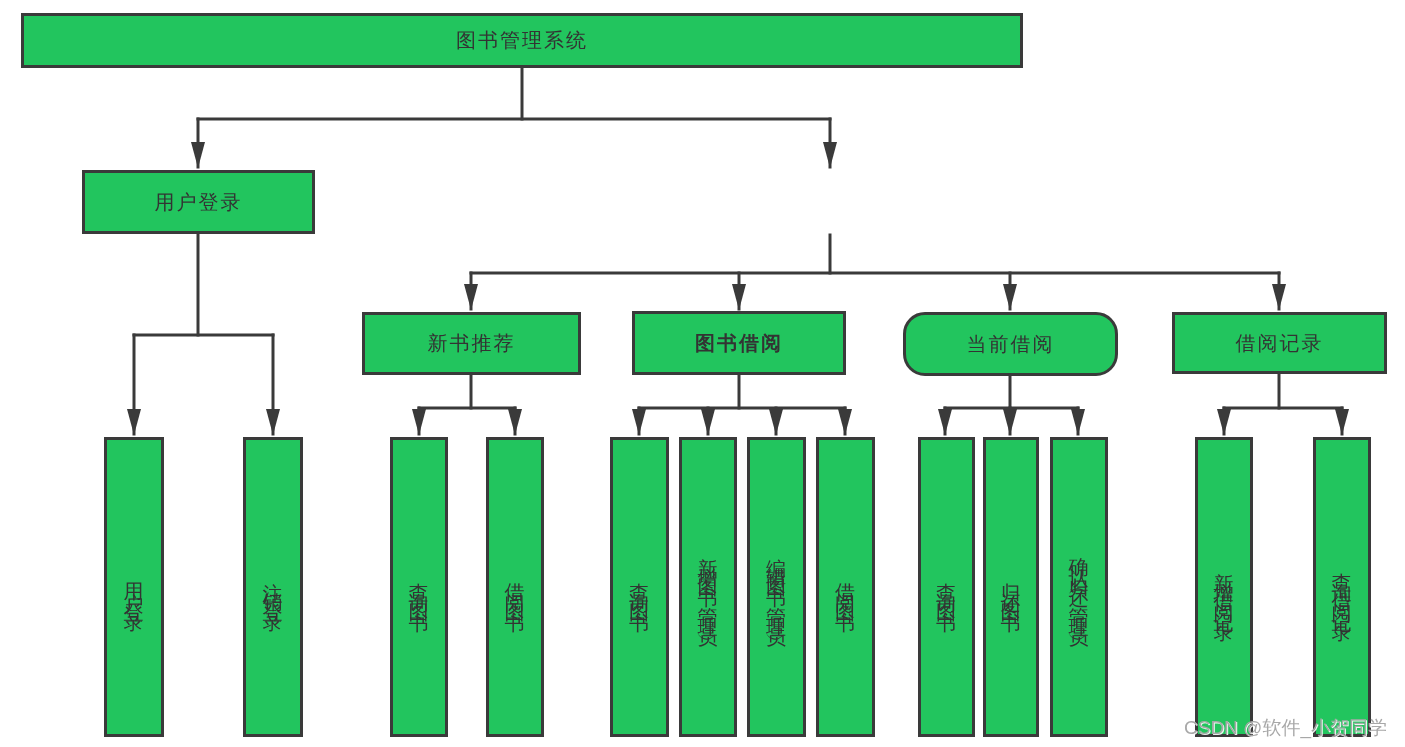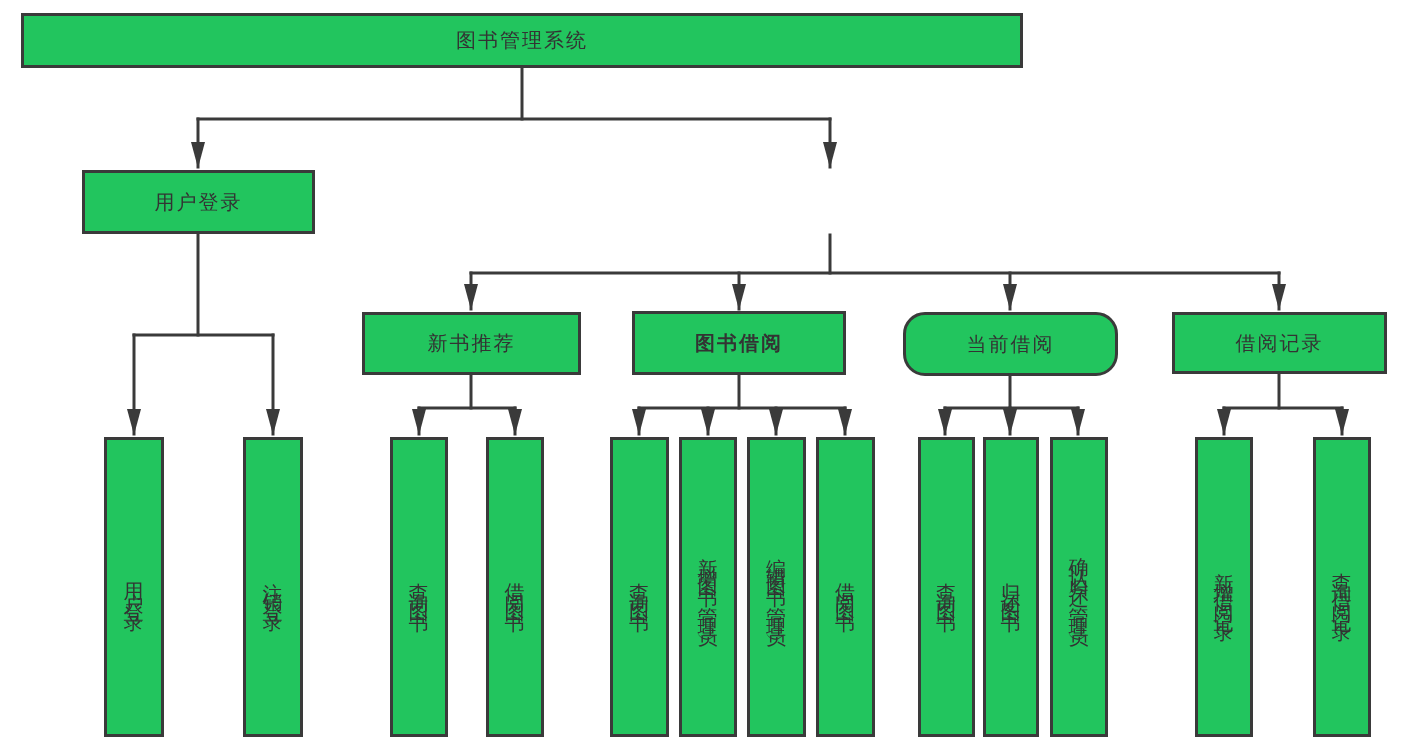--- a/index.html
+++ b/index.html
@@ -166,14 +166,15 @@
     <span class="label">确认归还（管理员）</span>
   </div>
 
   <div class="node leaf" style="left:1195px; top:437px; width:58px; height:300px;">
     <span class="label">新增借阅记录</span>
   </div>
   <div class="node leaf" style="left:1313px; top:437px; width:58px; height:300px;">
     <span class="label">查询借阅记录</span>
   </div>
 
+  <div class="watermark">CSDN @软件_小贺同学</div>
 
 </div>
 
 </body></html>

